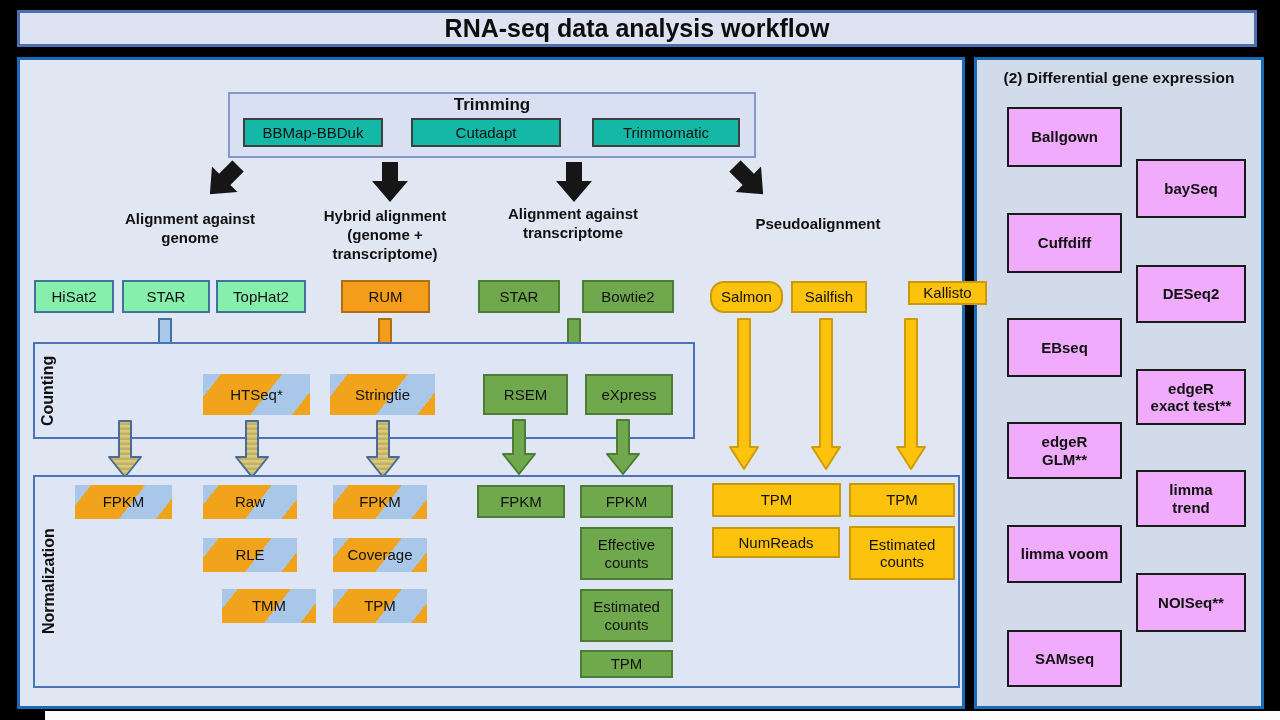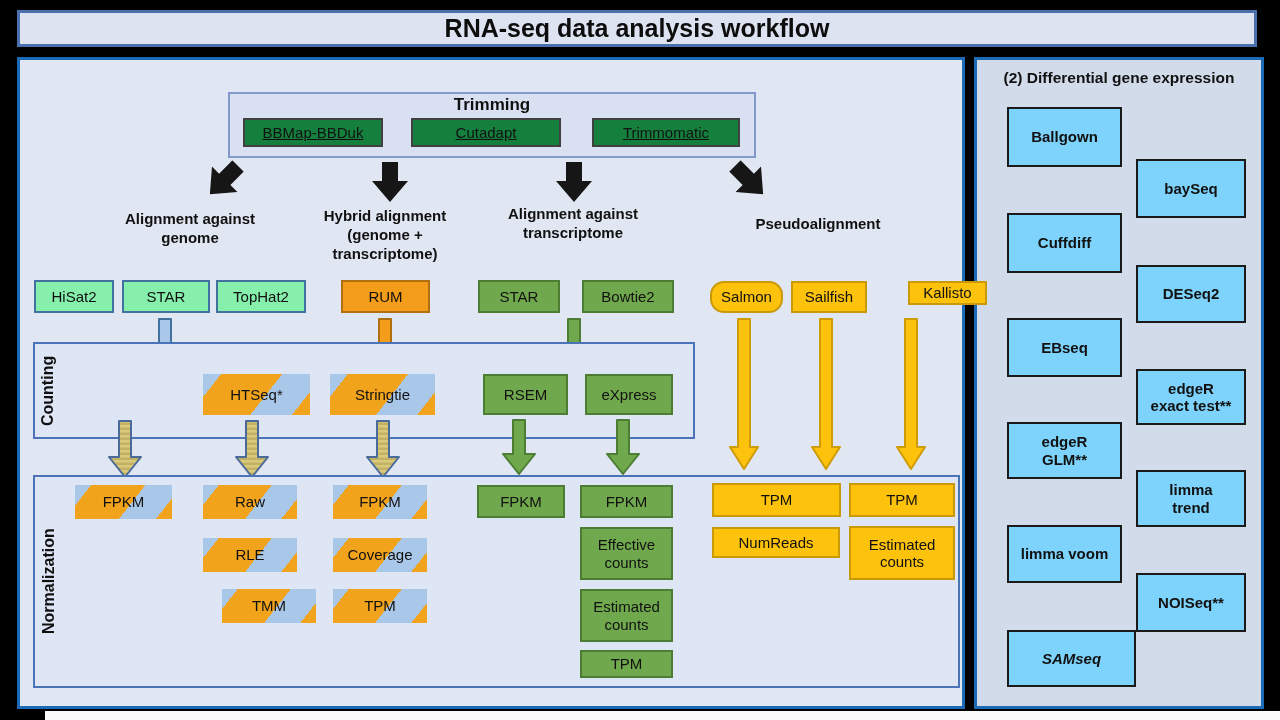--- a/index.html
+++ b/index.html
@@ -13,23 +13,23 @@
   .p2bg{background:#d2dbe9;}
   .ptitle{font-weight:bold;font-size:17px;text-align:center;}
   .trim{background:#d9e0f2;border:2px solid #8399cc;}
   .grp{background:#dee5f5;border:2px solid #4b74b8;}
   .box{display:flex;align-items:center;justify-content:center;text-align:center;
        font-size:15px;line-height:1.15;white-space:pre-line;}
   .blue{background:#86efac;border:2px solid #41719c;}
   .orangebx{background:#f49d1b;border:2px solid #b06f10;}
   .greenbx{background:#70a94d;border:2px solid #4c7d33;}
   .yellowbx{background:#fcc20c;border:2px solid #c9990a;}
-  .whitebx{background:#15803d;border:2px solid #404040;text-decoration:underline;}
+  .whitebx{background:#14b8a6;border:2px solid #404040;}
   .split{background:linear-gradient(128deg,#a9c7e8 0 13%,#f2a31c 13% 57%,#a9c7e8 57% 87%,#f2a31c 87%);}
-  .p2box{background:#7dd3fc;border:2px solid #1a1a1a;font-weight:bold;}
+  .p2box{background:#f0abfc;border:2px solid #1a1a1a;font-weight:bold;}
   .hdr{font-weight:bold;font-size:15px;line-height:1.25;text-align:center;white-space:pre-line;}
   .vlabel{writing-mode:vertical-rl;transform:rotate(180deg);font-weight:bold;font-size:16px;
           display:flex;align-items:center;justify-content:center;}
   .rot45{transform:rotate(45deg);}
   .rotm45{transform:rotate(-45deg);}
   .bstrip{background:#fbfbfb;}
 </style>
 </head>
 <body>
 
@@ -161,21 +161,21 @@
 counts</div>
 
   <div class="abs hdr" style="left:980px;top:68px;width:278px;font-size:15.5px;">(2) Differential gene expression</div>
 
   <div class="abs box p2box" style="left:1007px;top:107px;width:115px;height:60px;">Ballgown</div>
   <div class="abs box p2box" style="left:1007px;top:213px;width:115px;height:60px;">Cuffdiff</div>
   <div class="abs box p2box" style="left:1007px;top:318px;width:115px;height:59px;">EBseq</div>
   <div class="abs box p2box" style="left:1007px;top:422px;width:115px;height:57px;">edgeR
 GLM**</div>
   <div class="abs box p2box" style="left:1007px;top:525px;width:115px;height:58px;">limma voom</div>
-  <div class="abs box p2box" style="left:1007px;top:630px;width:129px;height:57px;font-style:italic;">SAMseq</div>
+  <div class="abs box p2box" style="left:1007px;top:630px;width:115px;height:57px;">SAMseq</div>
 
   <div class="abs box p2box" style="left:1136px;top:159px;width:110px;height:59px;">baySeq</div>
   <div class="abs box p2box" style="left:1136px;top:265px;width:110px;height:58px;">DESeq2</div>
   <div class="abs box p2box" style="left:1136px;top:369px;width:110px;height:56px;">edgeR
 exact test**</div>
   <div class="abs box p2box" style="left:1136px;top:470px;width:110px;height:57px;">limma
 trend</div>
   <div class="abs box p2box" style="left:1136px;top:573px;width:110px;height:59px;">NOISeq**</div>
 
 </div>

